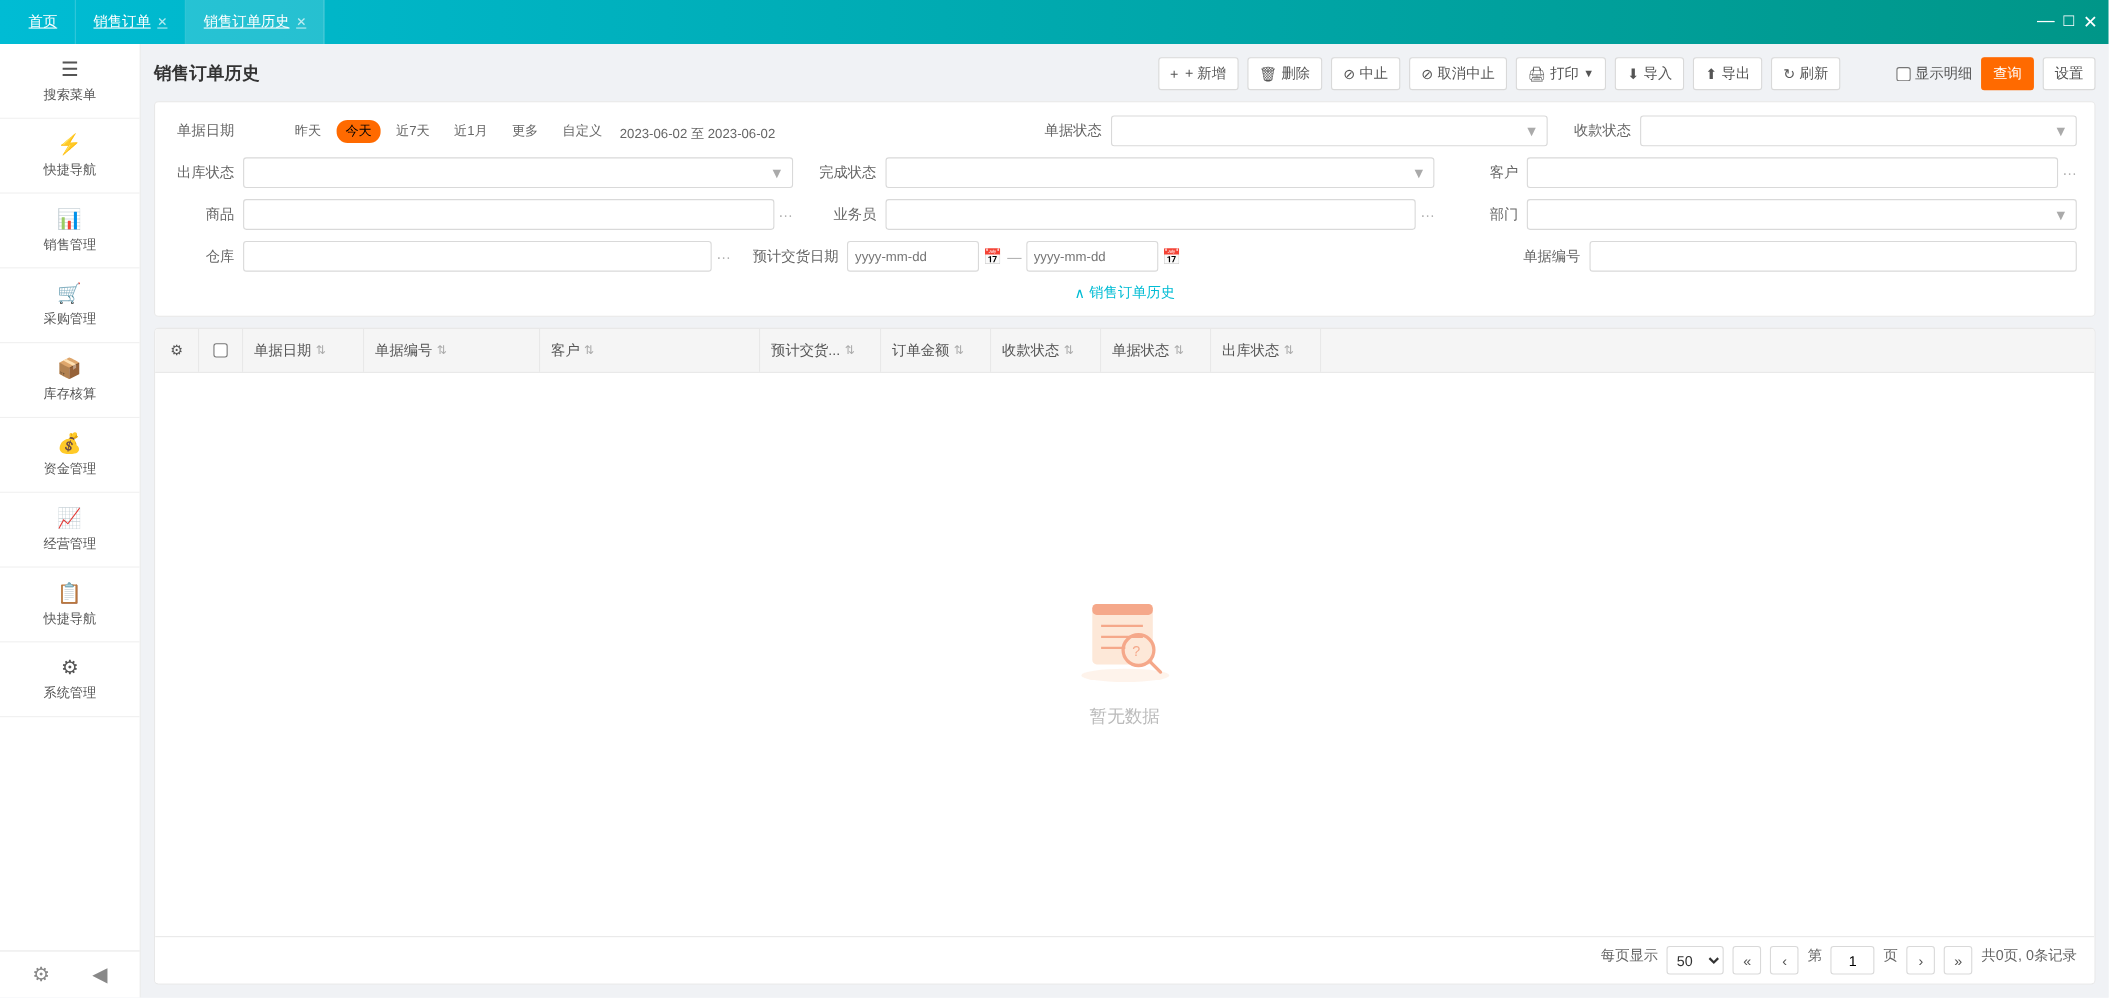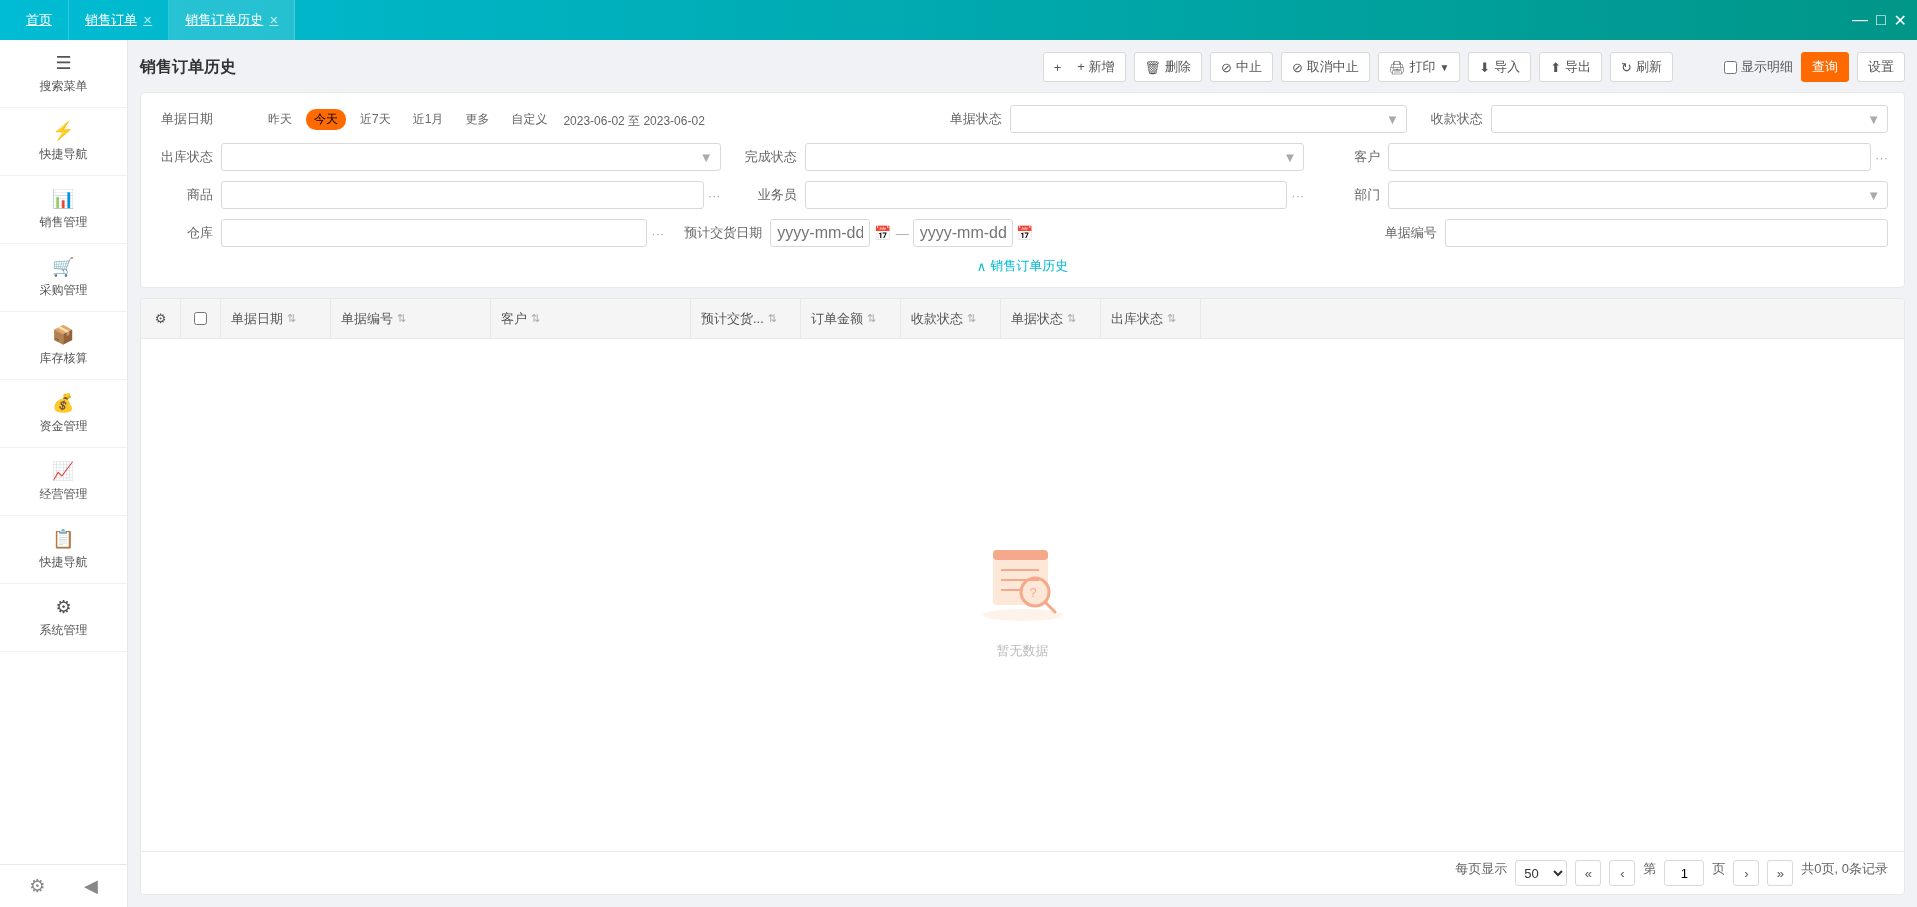--- a/index.html
+++ b/index.html
@@ -238,22 +238,22 @@
       gap: 4px;
       flex: 1;
     }
     .date-input {
       border: 1px solid #d9d9d9;
       border-radius: 3px;
       padding: 4px 6px;
       height: 28px;
       color: #aaa;
       background: white;
-      font-size: 16px;
-      width: 100px;
+      font-size: 12px;
+      width: 120px;
     }
     .cal-icon { color: #f5a623; cursor: pointer; font-size: 14px; }
 
     
     .table-section {
       flex: 1;
       background: white;
       border: 1px solid #e8e8e8;
       border-radius: 4px;
       display: flex;
@@ -299,21 +299,21 @@
       align-items: center;
       justify-content: center;
       flex-direction: column;
       gap: 12px;
       color: #aaa;
     }
     .empty-icon {
       width: 120px;
       height: 100px;
     }
-    .empty-text { font-size: 13px; color: #bbb; }
+    .empty-text { font-size: 16px; color: #bbb; }
 
     
     .pagination {
       display: flex;
       align-items: flex-start;
       justify-content: flex-end;
       padding: 8px 16px;
       border-top: 1px solid #e8e8e8;
       gap: 8px;
       background: white;
@@ -417,21 +417,21 @@
     </div>
   </div>
 
   <div class="content">
 
     <div class="page-header">
       <span class="page-title">销售订单历史</span>
       <div class="toolbar">
         <button class="toolbar-btn">
           <span>+</span>
-          <span style="margin-left:12px">+ 新增</span>
+          <span style="margin-left:2px">+ 新增</span>
         </button>
         <button class="toolbar-btn">
           <span>🗑</span>
           <span>删除</span>
         </button>
         <button class="toolbar-btn">
           <span>⊘</span>
           <span>中止</span>
         </button>
         <button class="toolbar-btn">

